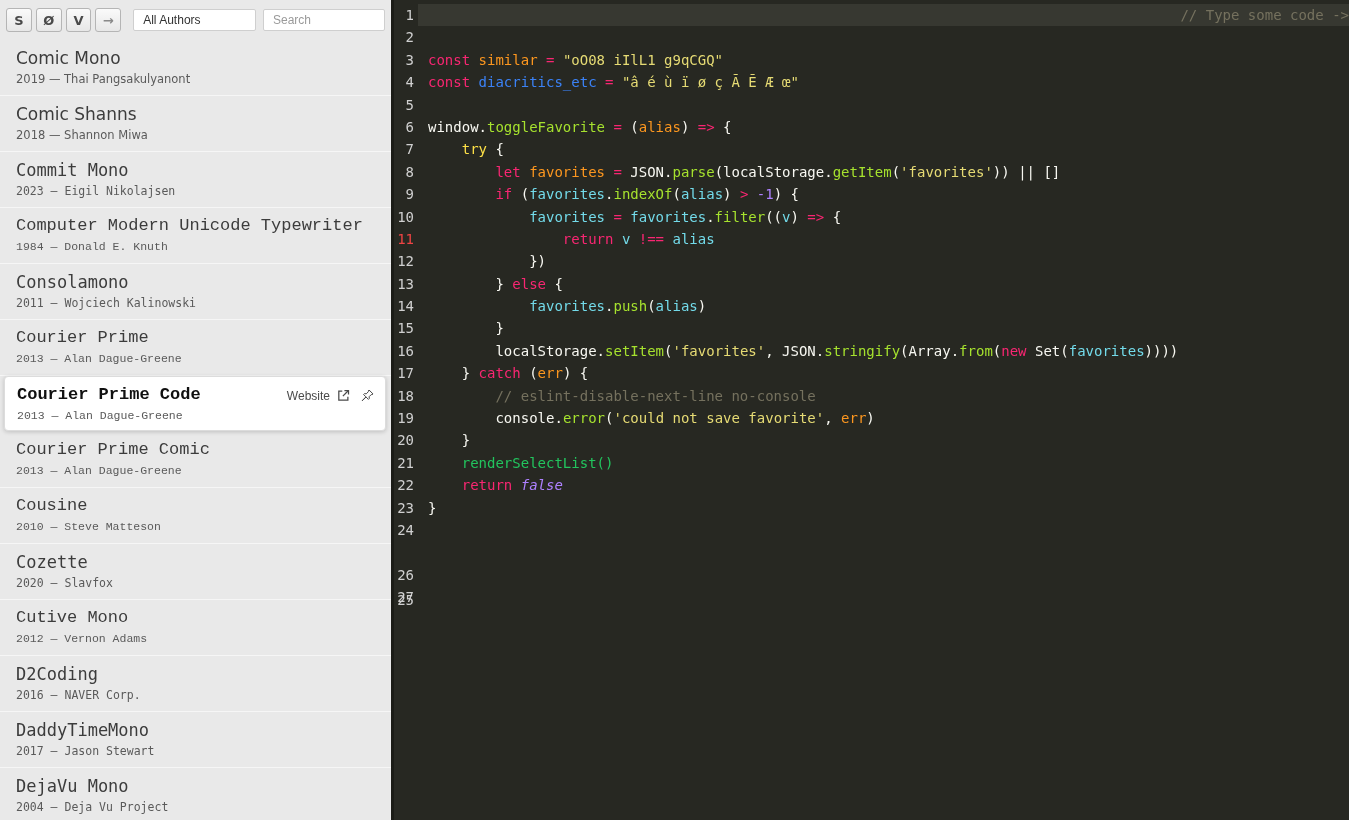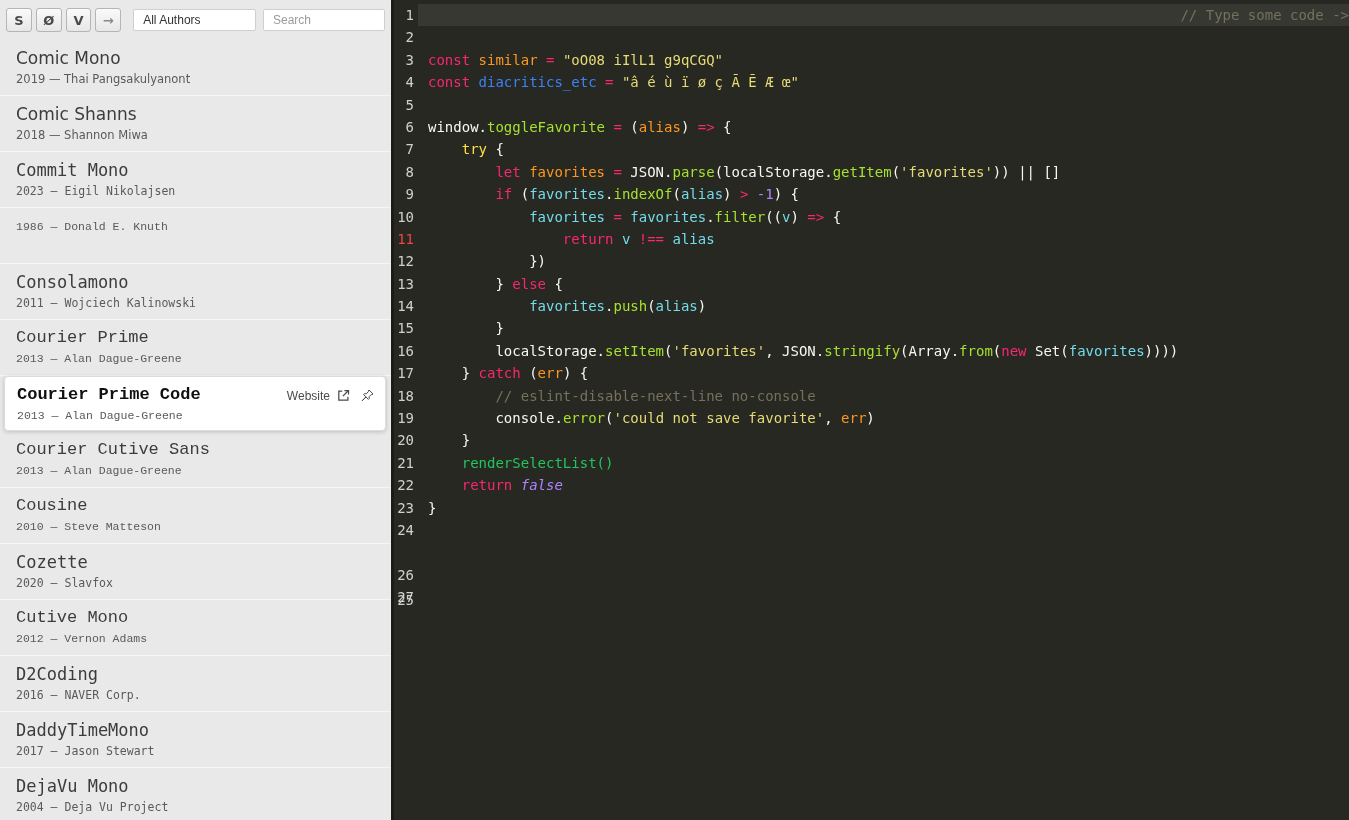--- a/index.html
+++ b/index.html
@@ -66,21 +66,22 @@
         </div>
         <div class="font-item">
           <div class="fname" style="font-family: &quot;DejaVu Sans&quot;, sans-serif;">Comic Shanns</div>
           <div class="fmeta" style="font-family: &quot;DejaVu Sans&quot;, sans-serif;">2018 — Shannon Miwa</div>
         </div>
         <div class="font-item">
           <div class="fname" style="font-family: &quot;DejaVu Sans Mono&quot;, monospace;">Commit Mono</div>
           <div class="fmeta" style="font-family: &quot;DejaVu Sans Mono&quot;, monospace;">2023 — Eigil Nikolajsen</div>
         </div>
         <div class="font-item">
-          <div class="fmeta" style="font-family: &quot;Liberation Mono&quot;, monospace;">1986 — Donald E. Knuth</div>
+          <div class="fname" style="font-family: &quot;Liberation Mono&quot;, monospace;">Computer Modern Unicode Typewriter</div>
+          <div class="fmeta" style="font-family: &quot;Liberation Mono&quot;, monospace;">1984 — Donald E. Knuth</div>
         </div>
         <div class="font-item">
           <div class="fname" style="font-family: &quot;DejaVu Sans Mono&quot;, monospace;">Consolamono</div>
           <div class="fmeta" style="font-family: &quot;DejaVu Sans Mono&quot;, monospace;">2011 — Wojciech Kalinowski</div>
         </div>
         <div class="font-item">
           <div class="fname" style="font-family: &quot;Liberation Mono&quot;, monospace;">Courier Prime</div>
           <div class="fmeta" style="font-family: &quot;Liberation Mono&quot;, monospace;">2013 — Alan Dague-Greene</div>
         </div>
         <div class="font-item selected">
@@ -96,21 +97,21 @@
               </svg>
             </span>
             <span class="pin-wrap">
               <svg class="icon16" viewBox="0 0 24 24" fill="none" stroke="#4a4a4a" stroke-width="1.6">
                 <path d="M14.5 3.2l6.3 6.3-1.6 1.2-1.2-.2-3.4 3.4.3 2.9-1.4 1.4-3.8-3.8-5.2 5.2-1.1.9.9-1.1 5.2-5.2-3.8-3.8 1.4-1.4 2.9.3 3.4-3.4-.2-1.2z"></path>
               </svg>
             </span>
           </div>
         </div>
         <div class="font-item">
-          <div class="fname" style="font-family: &quot;Liberation Mono&quot;, monospace;">Courier Cutive Sans</div>
+          <div class="fname" style="font-family: &quot;Liberation Mono&quot;, monospace;">Courier Prime Comic</div>
           <div class="fmeta" style="font-family: &quot;Liberation Mono&quot;, monospace;">2013 — Alan Dague-Greene</div>
         </div>
         <div class="font-item">
           <div class="fname" style="font-family: &quot;Liberation Mono&quot;, monospace;">Cousine</div>
           <div class="fmeta" style="font-family: &quot;Liberation Mono&quot;, monospace;">2010 — Steve Matteson</div>
         </div>
         <div class="font-item">
           <div class="fname" style="font-family: &quot;DejaVu Sans Mono&quot;, monospace;">Cozette</div>
           <div class="fmeta" style="font-family: &quot;DejaVu Sans Mono&quot;, monospace;">2020 — Slavfox</div>
         </div>

